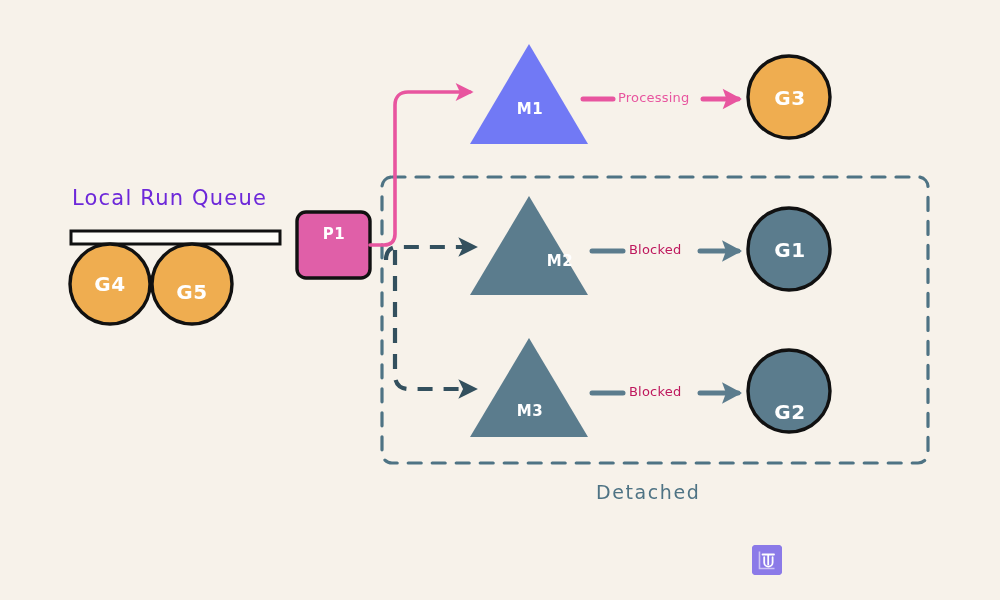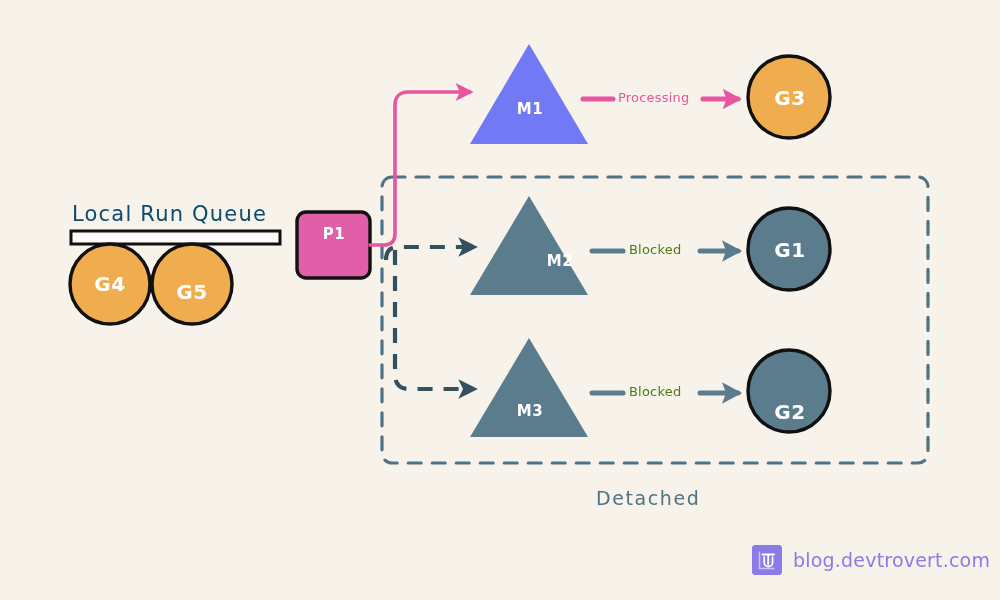--- a/index.html
+++ b/index.html
@@ -22,42 +22,42 @@
     height: 600px;
   }
   .lbl {
     position: absolute;
     white-space: nowrap;
     pointer-events: none;
   }
   
   .queue-title {
     left: 72px;
-    top: 202px;
+    top: 186px;
     font-size: 21px;
     letter-spacing: 1.2px;
-    color: #0c4a6e;
+    color: #6d28d9;
     font-family: "DejaVu Sans", "Liberation Sans", sans-serif;
   }
   
   .node-text {
     font-weight: bold;
     color: #ffffff;
     font-size: 15px;
     letter-spacing: 0.6px;
     text-align: center;
   }
   .node-text.small { font-size: 20px; }
   
   .edge-label {
     font-size: 13px;
     letter-spacing: 0.2px;
   }
   .edge-label.processing { color: #e8559f; }
-  .edge-label.blocked { color: #4d7c0f; }
+  .edge-label.blocked { color: #be185d; }
   
   .detached-cap {
     font-size: 19px;
     letter-spacing: 1.6px;
     color: #4e7384;
   }
   
   .watermark {
     position: absolute;
     left: 752px;
@@ -150,28 +150,27 @@
   <div class="lbl node-text" style="left:509px; top:402px; width:42px;">M3</div>
 
   <div class="lbl node-text small" style="left:769px; top:86px; width:42px;">G3</div>
   <div class="lbl node-text small" style="left:769px; top:238px; width:42px;">G1</div>
   <div class="lbl node-text small" style="left:769px; top:400px; width:42px;">G2</div>
 
   <div class="lbl edge-label processing" style="left:618px; top:90px;">Processing</div>
   <div class="lbl edge-label blocked" style="left:629px; top:242px;">Blocked</div>
   <div class="lbl edge-label blocked" style="left:629px; top:384px;">Blocked</div>
 
-  <div class="lbl detached-cap" style="left:596px; top:481px;margin-top:6px;">Detached</div>
+  <div class="lbl detached-cap" style="left:596px; top:481px;">Detached</div>
 
   <div class="watermark">
     <div class="wm-logo">
       <svg viewBox="0 0 30 30" width="30" height="30" aria-hidden="true">
         <rect x="0" y="0" width="30" height="30" rx="4" fill="#8b7ae8"></rect>
         <path d="M7.5 6.5 L7.5 23.5 L22.5 23.5" fill="none" stroke="#cdc4f4" stroke-width="1.6"></path>
         <path d="M10.5 9.5 L22 9.5" fill="none" stroke="#ffffff" stroke-width="1.8" stroke-linecap="round"></path>
         <path d="M16.2 9.5 L16.2 20.2" fill="none" stroke="#ffffff" stroke-width="1.8"></path>
         <path d="M12.2 12.2 L12.2 17.5 A4.2 4.2 0 0 0 20.6 17.5 L20.6 12.2" fill="none" stroke="#ffffff" stroke-width="1.8" stroke-linecap="round"></path>
       </svg>
     </div>
-    <div class="wm-text">blog.devtrovert.com</div>
   </div>
 
 </div>
 
 </body></html>

